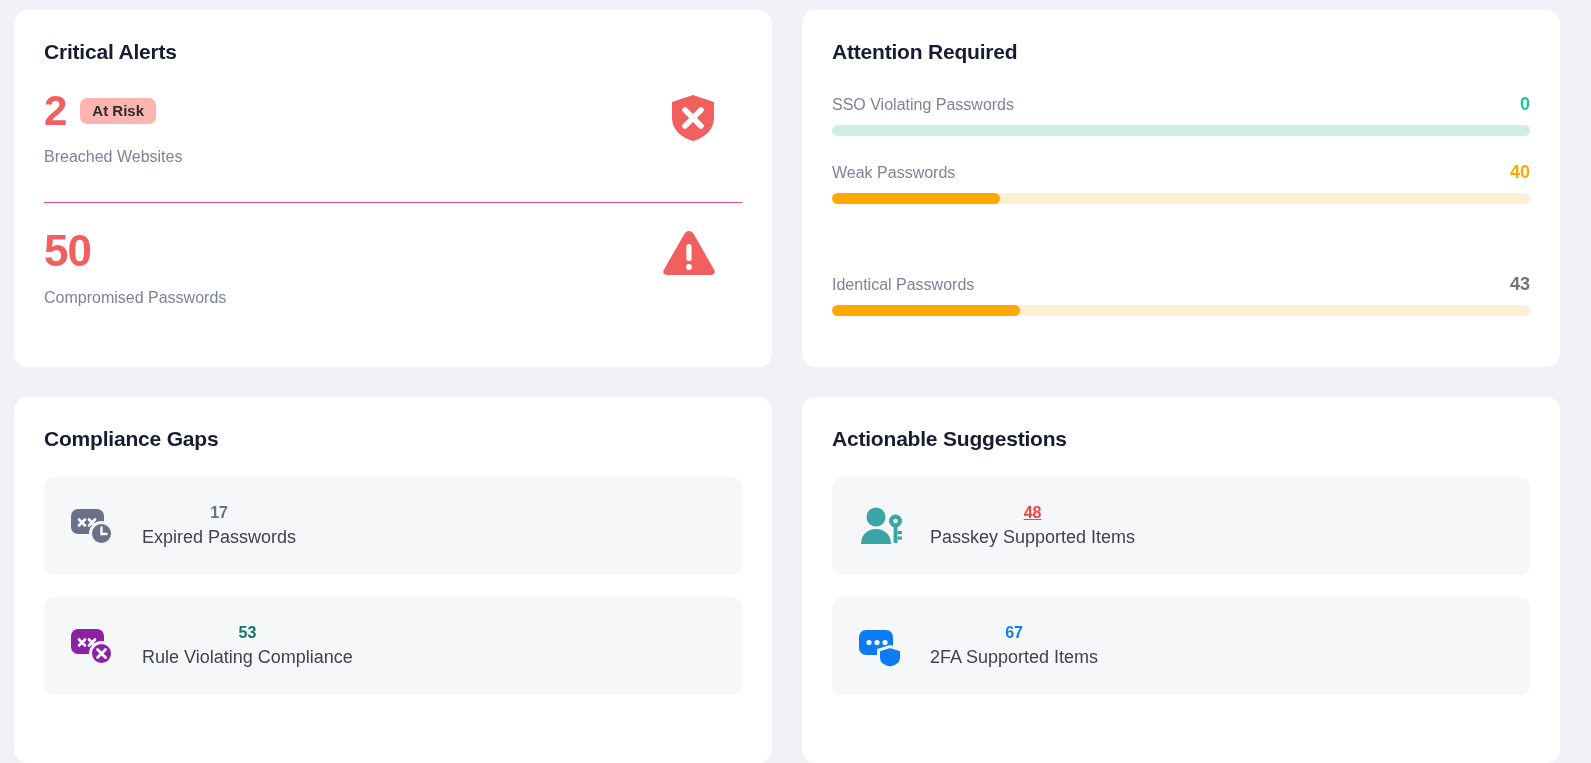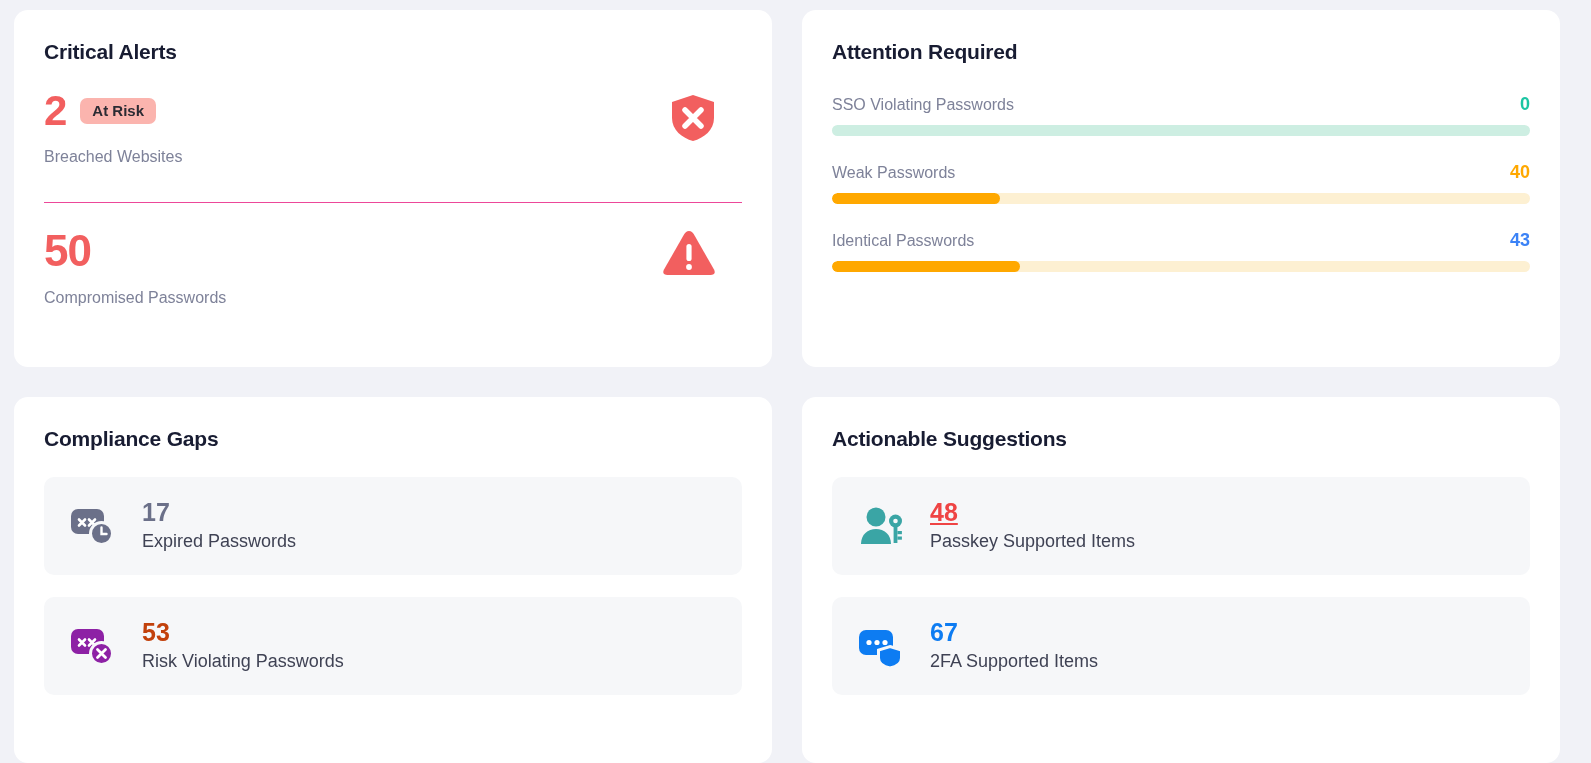--- a/index.html
+++ b/index.html
@@ -152,23 +152,24 @@
     height: 46px;
     flex: 0 0 52px;
     display: flex;
     align-items: center;
     justify-content: center;
   }
 
   .tile-text { display: flex; flex-direction: column; gap: 6px; }
 
   .tile-number {
-    font-size: 25px;
+    font-size: 16px;
     font-weight: bold;
     line-height: 1;
+    text-align: center;
   }
 
   .tile-label {
     font-size: 18px;
     color: #3f4254;
   }
 </style>
 </head>
 <body>
 
@@ -233,21 +234,21 @@
           <span class="meter-value" style="color: rgb(255, 168, 0);">40</span>
         </div>
         <div class="meter-track" style="background: rgb(253, 240, 210);">
           <div class="meter-fill" style="width: 24%; background: rgb(255, 168, 0);"></div>
         </div>
       </div>
 
       <div class="meter">
         <div class="meter-head">
           <span class="meter-name">Identical Passwords</span>
-          <span class="meter-value" style="color: #3b82f6;">43</span>
+          <span class="meter-value" style="color: #737373; margin-top: 44px;">43</span>
         </div>
         <div class="meter-track" style="background: rgb(253, 240, 210);">
           <div class="meter-fill" style="width: 27%; background: rgb(255, 168, 0);"></div>
         </div>
       </div>
 
     </div>
   </section>
 
   <section class="card">
@@ -275,22 +276,22 @@
         <span class="tile-icon">
           <svg width="48" height="44" viewBox="0 0 48 44">
             <rect x="1" y="5" width="33" height="25" rx="7" fill="#8d21a5"></rect>
             <path d="M9 15.5 L15 21.5 M15 15.5 L9 21.5" stroke="#ffffff" stroke-width="2.6" stroke-linecap="round"></path>
             <path d="M19 15.5 L25 21.5 M25 15.5 L19 21.5" stroke="#ffffff" stroke-width="2.6" stroke-linecap="round"></path>
             <circle cx="31.5" cy="29.5" r="11" fill="#8d21a5" stroke="#f6f7f9" stroke-width="3"></circle>
             <path d="M27.5 25.5 L35.5 33.5 M35.5 25.5 L27.5 33.5" stroke="#ffffff" stroke-width="2.8" stroke-linecap="round"></path>
           </svg>
         </span>
         <span class="tile-text">
-          <span class="tile-number" style="color: #c2410c;">53</span>
-          <span class="tile-label">Risk Violating Passwords</span>
+          <span class="tile-number" style="color: #0f766e;">53</span>
+          <span class="tile-label">Rule Violating Compliance</span>
         </span>
       </div>
 
     </div>
   </section>
 
   <section class="card">
     <div class="card-title">Actionable Suggestions</div>
 
     <div class="tiles">

